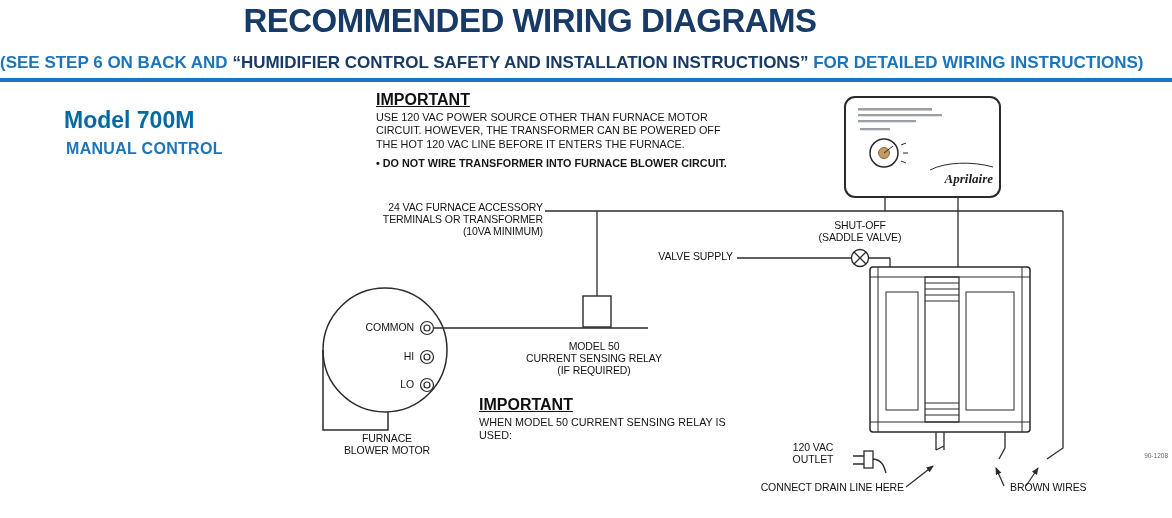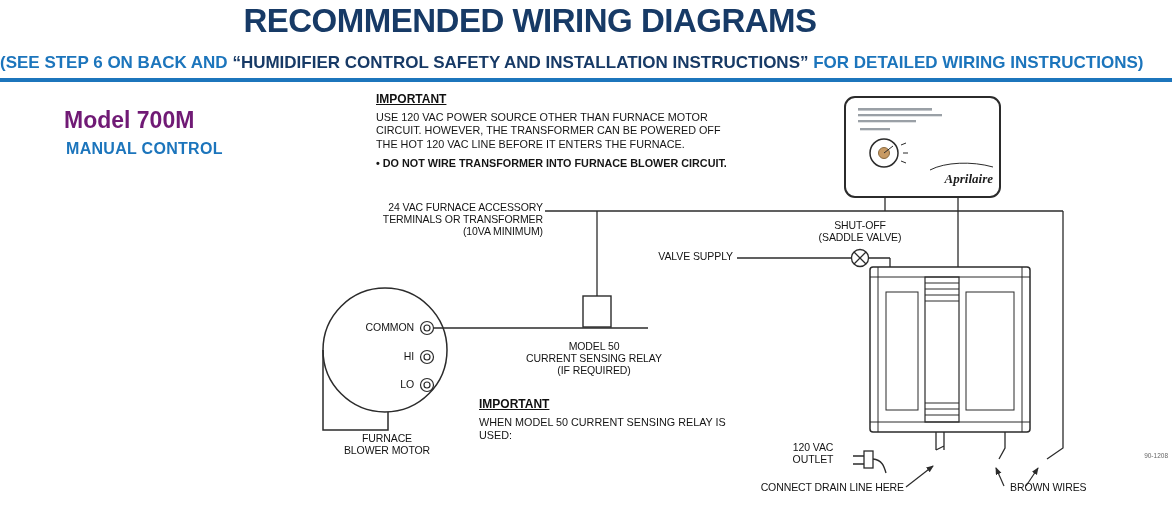--- a/index.html
+++ b/index.html
@@ -10,26 +10,26 @@
 
   
   .hdr-title{top:2px;left:0;width:1060px;text-align:center;font-size:33px;font-weight:800;
              color:#173a66;letter-spacing:-0.5px;}
   .hdr-sub{top:53px;left:0;width:1172px;text-align:left;font-size:17px;font-weight:700;
            color:#1c75bc;}
   .hdr-sub .strong{color:#173a66;}
   .rule{top:78px;left:0;width:1172px;height:4px;background:#1c75bc;}
 
   
-  .model-name{left:64px;top:107px;font-size:23px;font-weight:800;color:#701a75;}
+  .model-name{left:64px;top:107px;font-size:23px;font-weight:800;color:#0369a1;}
   .model-sub{left:66px;top:140px;font-size:16px;font-weight:600;color:#1c75bc;letter-spacing:.3px;}
 
   
   .imp{font-size:10.8px;line-height:13.2px;color:#151515;}
-  .imp .imp-title{font-size:12px;font-weight:800;text-decoration:underline;margin:0 0 5px 0;color:#101010;}
+  .imp .imp-title{font-size:16px;font-weight:800;text-decoration:underline;margin:0 0 5px 0;color:#101010;}
   .imp .imp-bullet{font-weight:700;margin-top:6px;}
   .imp-power{left:376px;top:93px;width:352px;}
   .imp-relay{left:479px;top:398px;width:258px;}
   .hang{padding-left:10px;text-indent:-10px;margin-top:4px;}
   .hang b{font-weight:700;}
 
   
   .lbl{font-size:10.5px;line-height:11.8px;letter-spacing:-0.1px;color:#141414;}
   .r{text-align:right;} .c{text-align:center;} .l{text-align:left;}
   .lbl-transformer{left:375px;top:202px;width:168px;}

